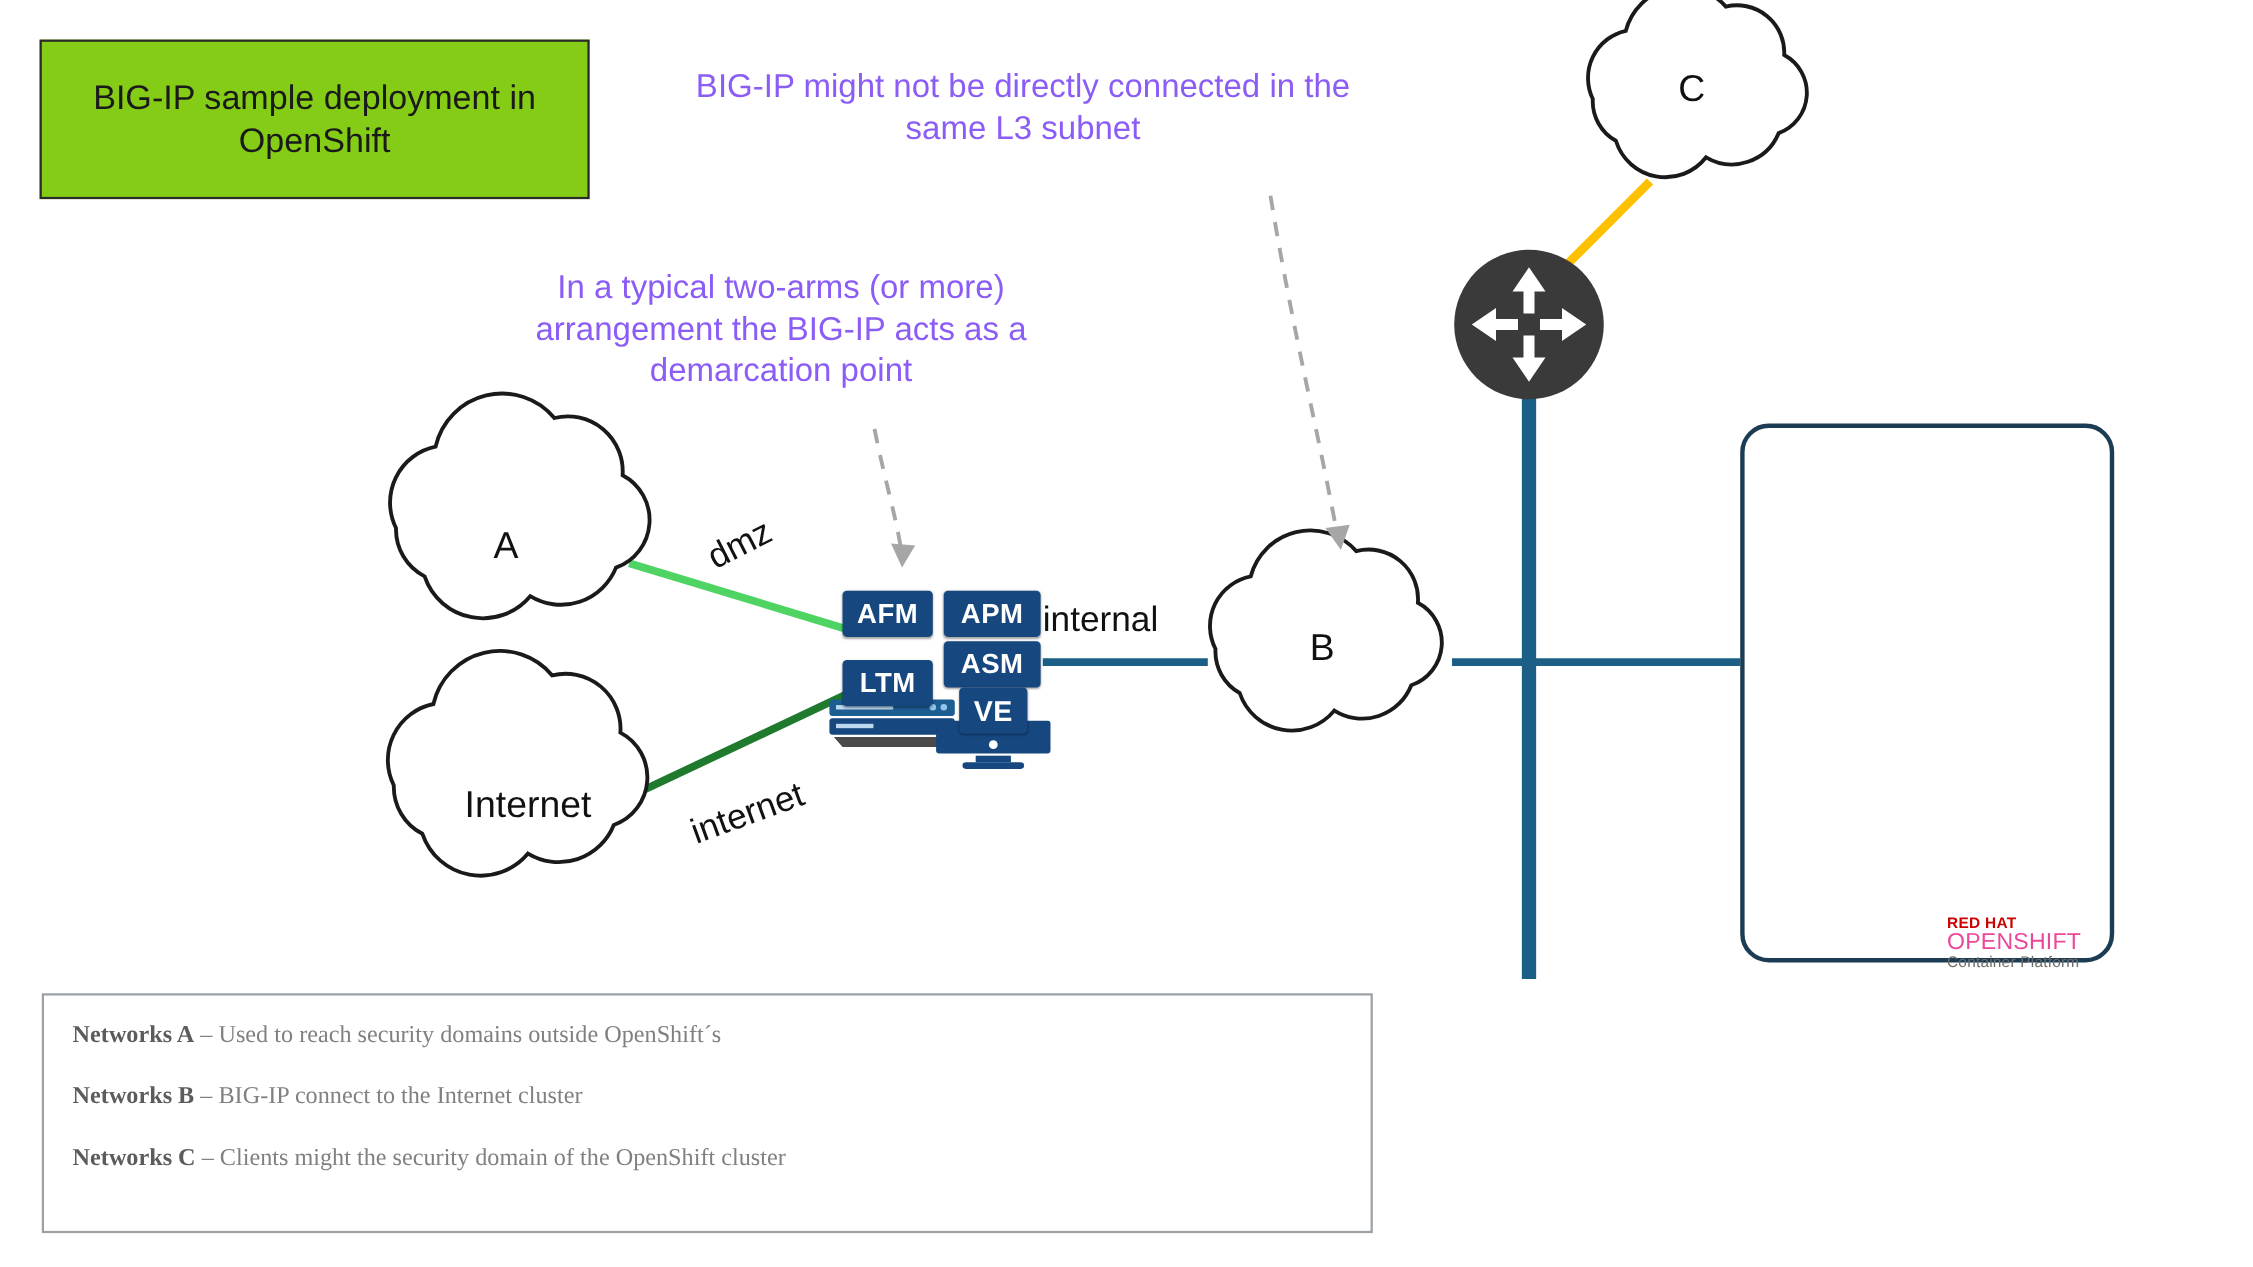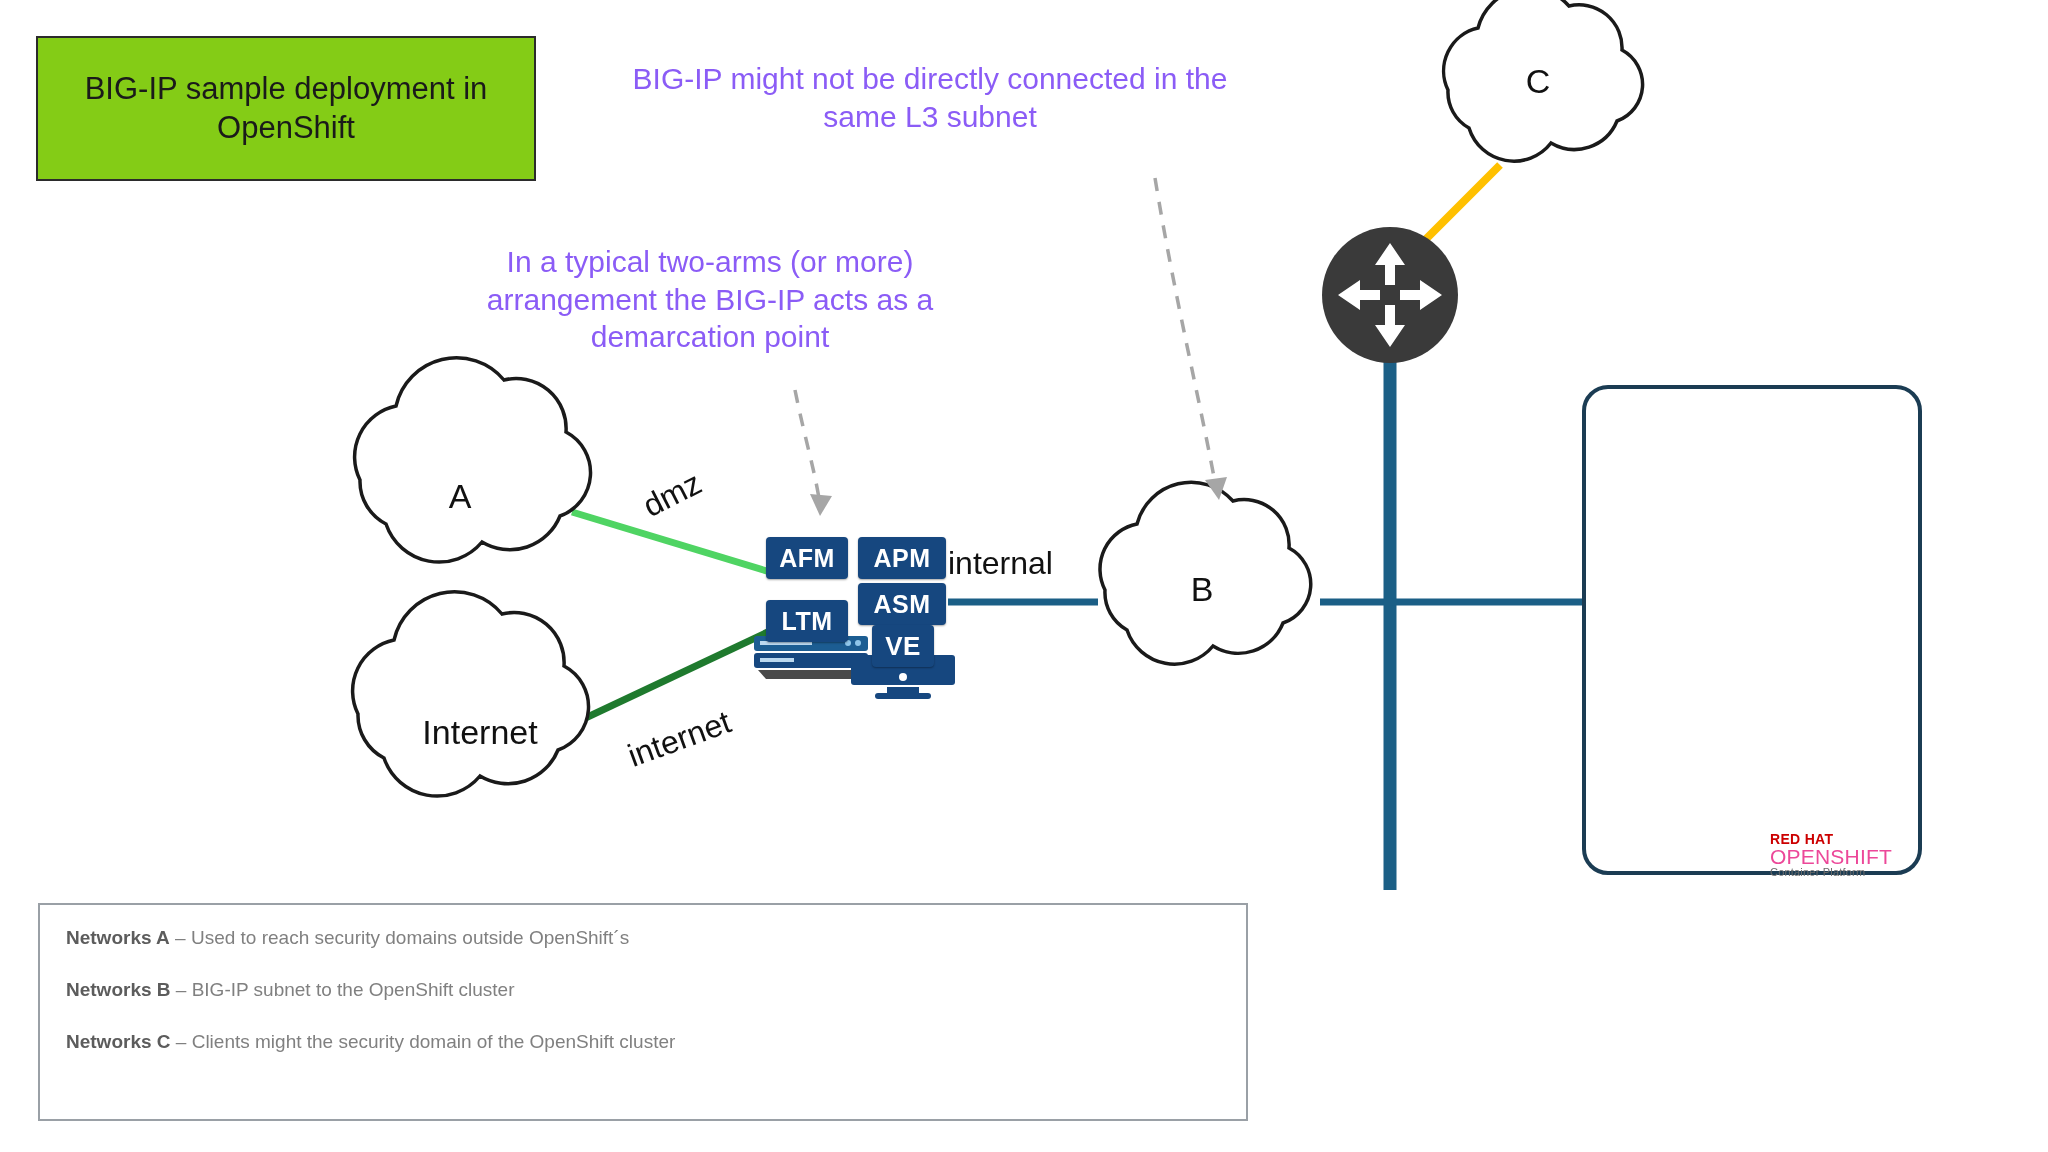--- a/index.html
+++ b/index.html
@@ -153,41 +153,42 @@
     font-weight: bold;
     color: #cc0000;
     letter-spacing: .3px;
   }
   .os-openshift {
     font-size: 21px;
     color: #ec4899;
     letter-spacing: .2px;
   }
   .os-sub {
-    font-size: 11px;
+    font-size: 14px;
     color: #6b6b6b;
     letter-spacing: .2px;
   }
 
   
   #legend-box {
     left: 38px;
     top: 903px;
     width: 1210px;
     height: 218px;
     border: 2px solid #9aa0a6;
     background: #ffffff;
     box-sizing: border-box;
     padding: 22px 26px;
   }
   .legend-row {
-    font-size: 19px;
+    font-size: 22px;
     color: #808080;
     margin-bottom: 30px;
     white-space: nowrap;
+    font-family: Liberation Serif, serif;
   }
   .legend-row:last-child { margin-bottom: 0; }
   .legend-row b {
     color: #5c5c5c;
     font-weight: bold;
   }
 
   svg { display: block; }
 </style>
 </head>
@@ -349,20 +350,20 @@
     <div class="os-red-hat">RED HAT</div>
     <div class="os-openshift">OPENSHIFT</div>
     <div class="os-sub">Container Platform</div>
   </div>
 
   <div class="abs" id="legend-box">
     <div class="legend-row">
       <b>Networks A</b><span> – Used to reach security domains outside OpenShift´s</span>
     </div>
     <div class="legend-row">
-      <b>Networks B</b><span> – BIG-IP subnet to the OpenShift cluster</span>
+      <b>Networks B</b><span> – BIG-IP connect to the Internet cluster</span>
     </div>
     <div class="legend-row">
       <b>Networks C</b><span> – Clients might the security domain of the OpenShift cluster</span>
     </div>
   </div>
 
 </div>
 
 </body></html>

